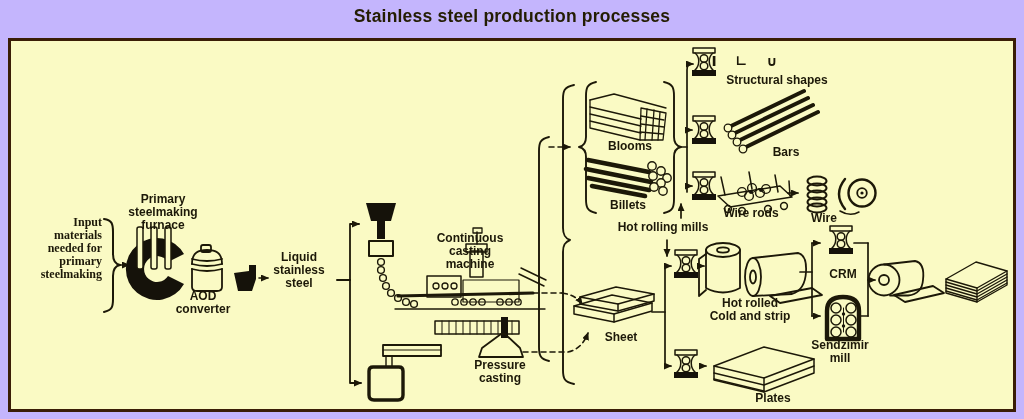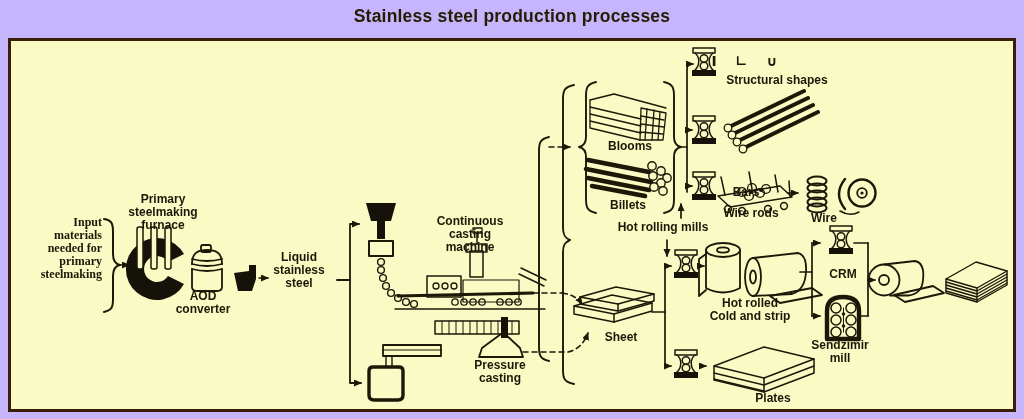--- a/index.html
+++ b/index.html
@@ -397,40 +397,40 @@
 steelmaking
 furnace</div>
 
   <div class="lbl" style="left:203px;top:290px;">AOD
 converter</div>
 
   <div class="lbl" style="left:299px;top:251px;">Liquid
 stainless
 steel</div>
 
-  <div class="lbl" style="left:470px;top:215px;text-align:center;">Continuous
+  <div class="lbl" style="left:470px;top:232px;text-align:center;">Continuous
 casting
 machine</div>
 
   <div class="lbl" style="left:500px;top:359px;">Pressure
 casting</div>
 
   <div class="lbl" style="left:630px;top:140px;">Blooms</div>
 
   <div class="lbl" style="left:628px;top:199px;">Billets</div>
 
   <div class="lbl" style="left:621px;top:331px;">Sheet</div>
 
   <div class="lbl" style="left:663px;top:221px;">Hot rolling mills</div>
 
   <div class="lbl glyphs" style="left:748px;top:54px;">I ∟ ∪</div>
 
   <div class="lbl" style="left:777px;top:74px;">Structural shapes</div>
 
-  <div class="lbl" style="left:746px;top:146px;margin-top:40px;">Bars</div>
+  <div class="lbl" style="left:786px;top:146px;">Bars</div>
 
   <div class="lbl" style="left:751px;top:207px;">Wire rods</div>
 
   <div class="lbl" style="left:824px;top:212px;">Wire</div>
 
   <div class="lbl" style="left:750px;top:297px;">Hot rolled
 Cold and strip</div>
 
   <div class="lbl" style="left:843px;top:268px;">CRM</div>
 

